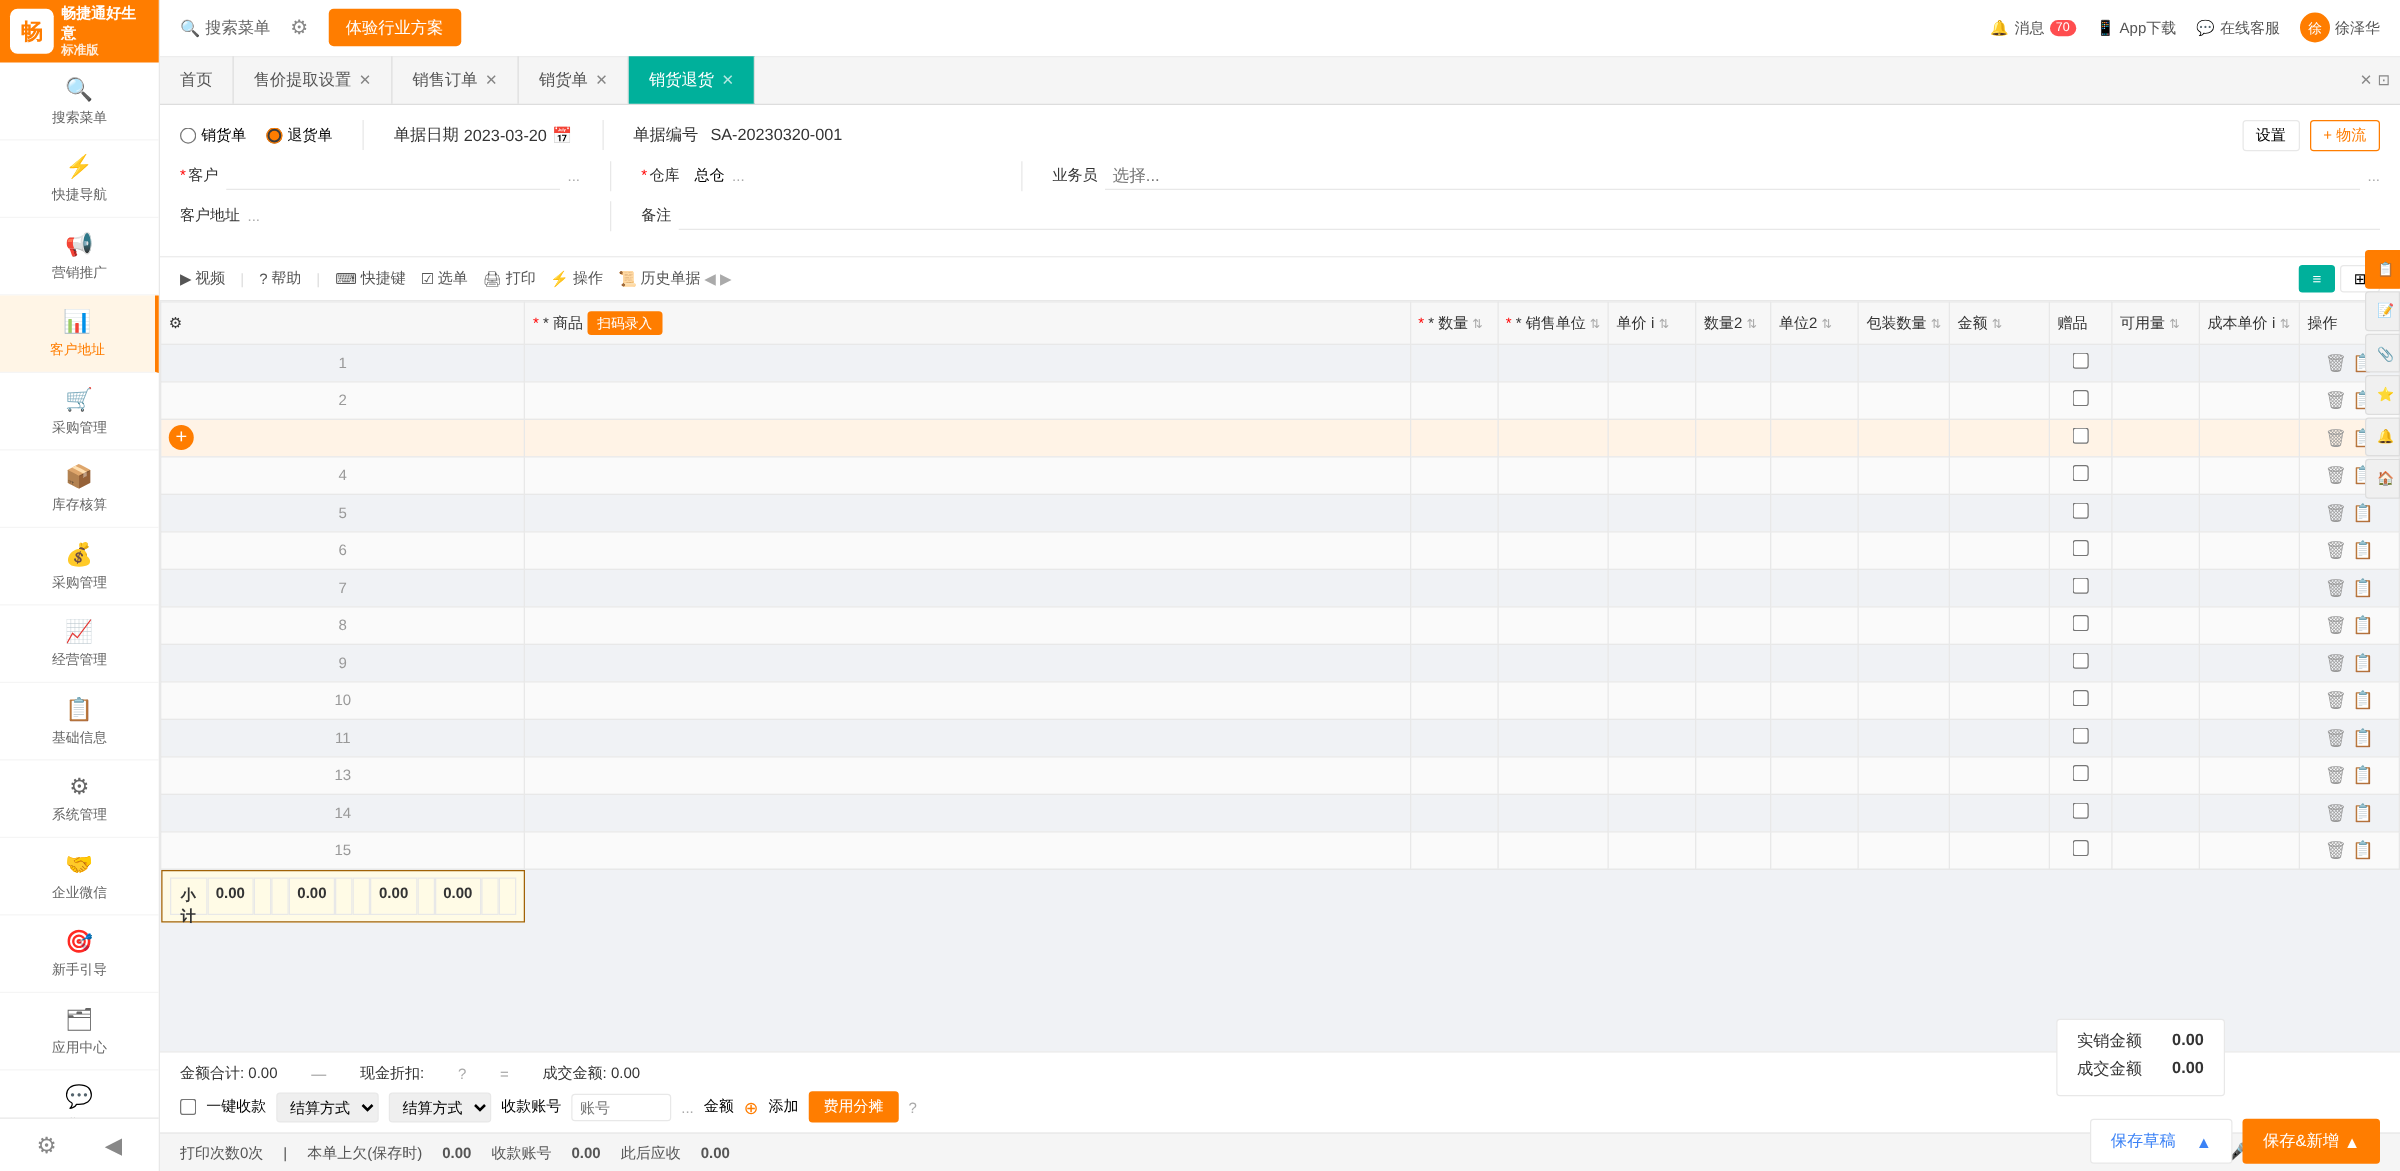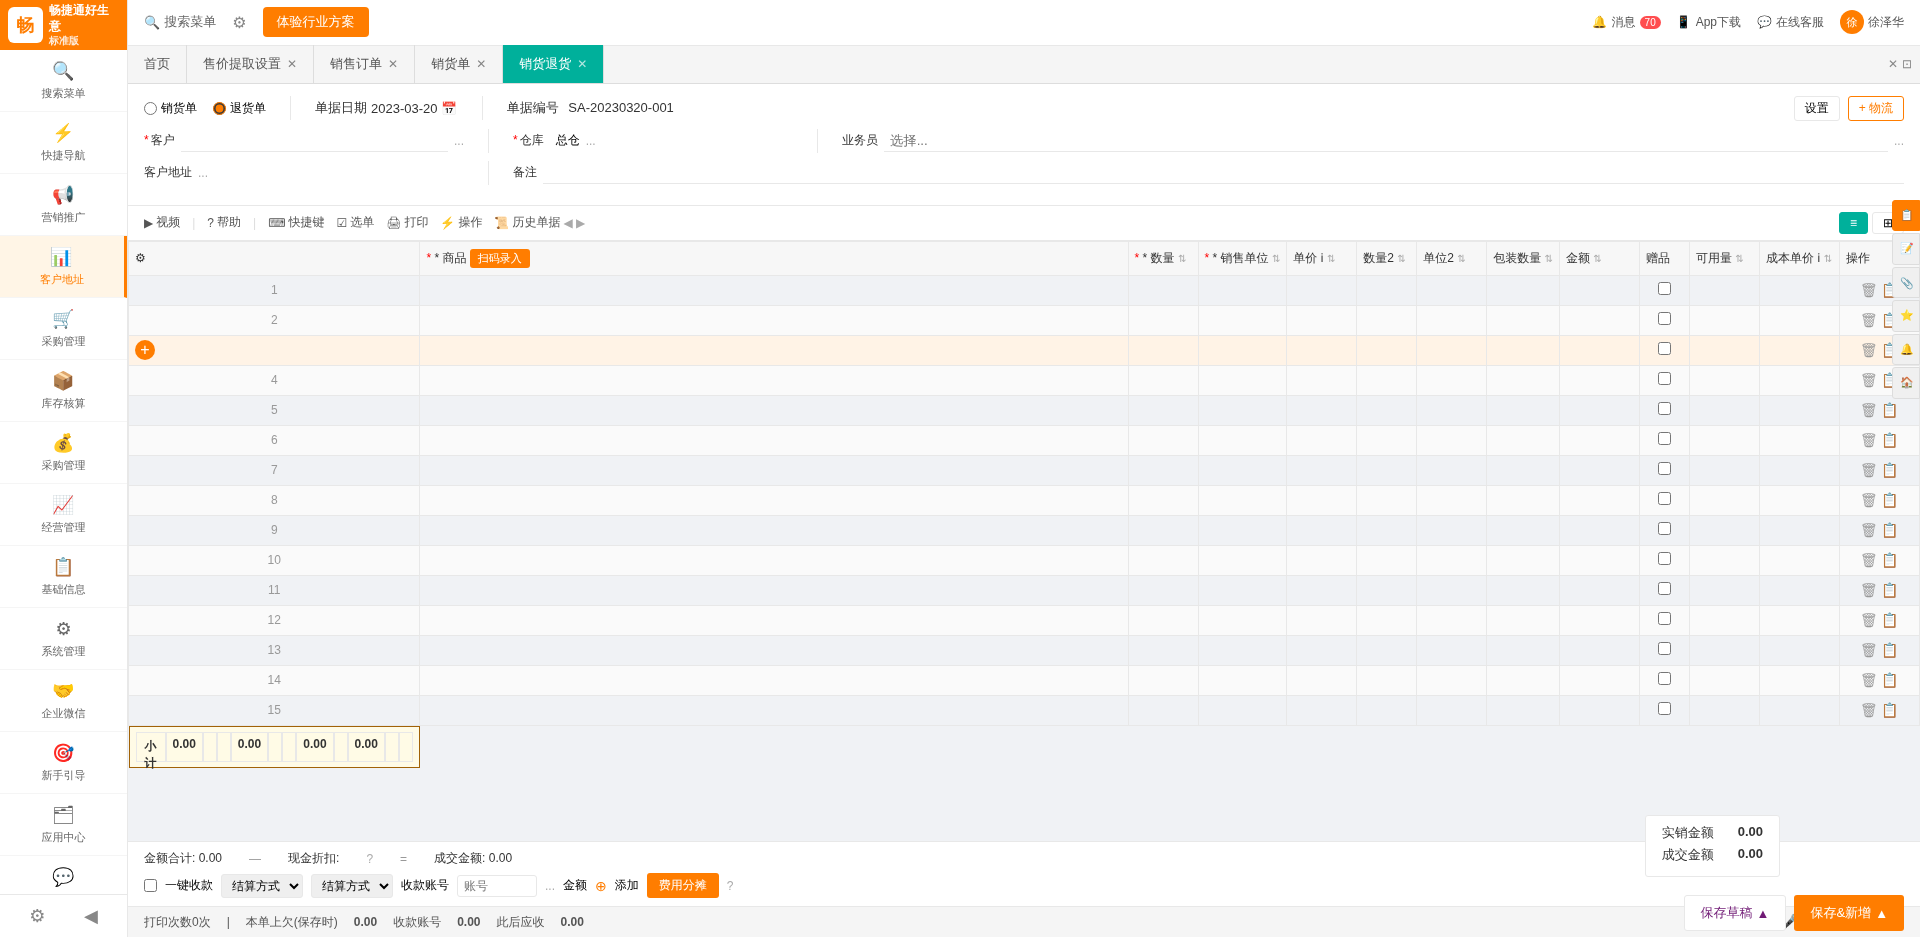--- a/index.html
+++ b/index.html
@@ -100,21 +100,21 @@
     
     .status-bar { background: #f5f5f5; padding: 6px 16px; display: flex; align-items: center; gap: 16px; font-size: 12px; color: #555; border-top: 1px solid #e8e8e8; }
     .status-icons { margin-left: auto; display: flex; gap: 8px; }
     
     
     .summary-panel { position: absolute; right: 140px; bottom: 60px; background: white; border: 1px solid #e8e8e8; border-radius: 3px; padding: 8px 16px; font-size: 13px; }
     .summary-row { display: flex; gap: 24px; margin-bottom: 4px; color: #333; }
     
     
     .save-buttons { position: absolute; right: 16px; bottom: 6px; display: flex; gap: 8px; }
-    .save-draft-btn { background: white; border: 1px solid #e8e8e8; color: #701a75; border-radius: 3px; padding: 8px 16px; cursor: pointer; font-size: 13px; display: flex; align-items: center; gap: 4px; }
+    .save-draft-btn { background: white; border: 1px solid #e8e8e8; color: #3b82f6; border-radius: 3px; padding: 8px 16px; cursor: pointer; font-size: 13px; display: flex; align-items: center; gap: 16px; }
     .save-new-btn { background: #ff7d00; color: white; border: none; border-radius: 3px; padding: 8px 16px; cursor: pointer; font-size: 13px; display: flex; align-items: center; gap: 4px; }
     
     .col-settings { width: 30px; text-align: center; }
     .col-product { min-width: 160px; }
     .col-qty { width: 70px; }
     .col-unit { width: 80px; }
     .col-price { width: 70px; }
     .col-qty2 { width: 60px; }
     .col-unit2 { width: 70px; }
     .col-pack { width: 70px; }
@@ -653,42 +653,20 @@
       <td></td>
       <td></td>
       <td>
         <div class="row-actions">
           <span class="row-action-btn">🗑</span>
           <span class="row-action-btn">📋</span>
         </div>
       </td>
     </tr>
               <tr>
-      <td class="row-num">12</td>
-      <td></td>
-      <td></td>
-      <td></td>
-      <td></td>
-      <td></td>
-      <td></td>
-      <td></td>
-      <td></td>
-      <td class="checkbox-cell">
-        <input type="checkbox" style="">
-      </td>
-      <td></td>
-      <td></td>
-      <td>
-        <div class="row-actions">
-          <span class="row-action-btn">🗑</span>
-          <span class="row-action-btn">📋</span>
-        </div>
-      </td>
-    </tr>
-              <tr>
       <td class="row-num">13</td>
       <td></td>
       <td></td>
       <td></td>
       <td></td>
       <td></td>
       <td></td>
       <td></td>
       <td></td>
       <td class="checkbox-cell">

